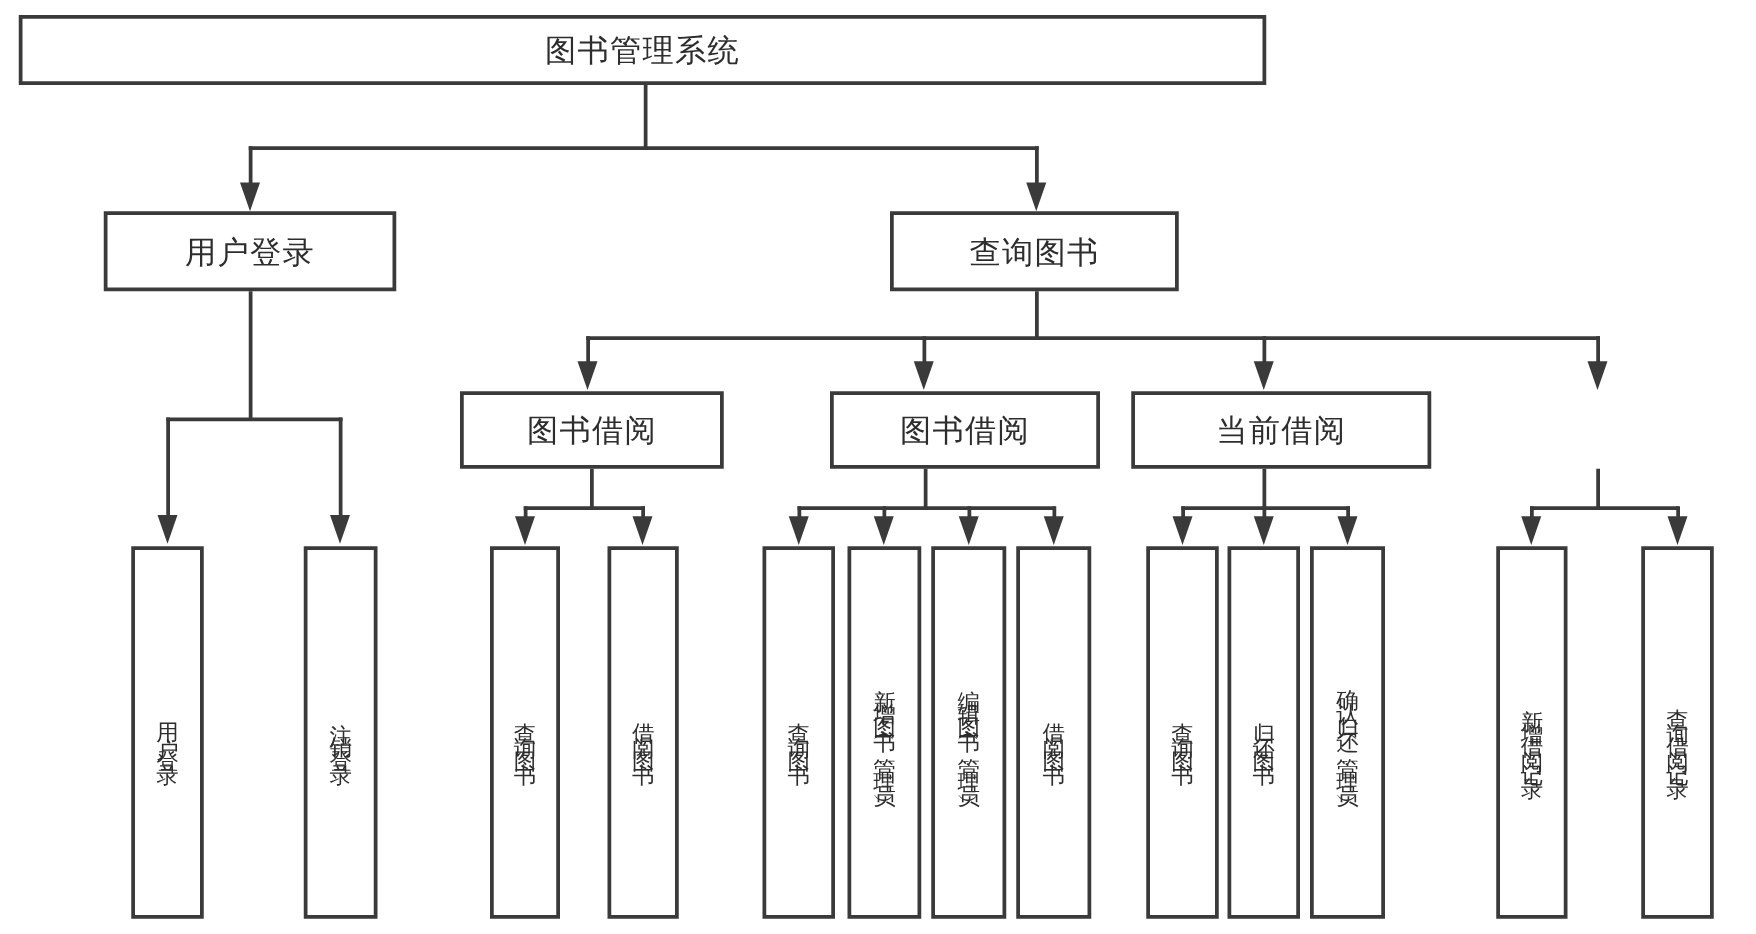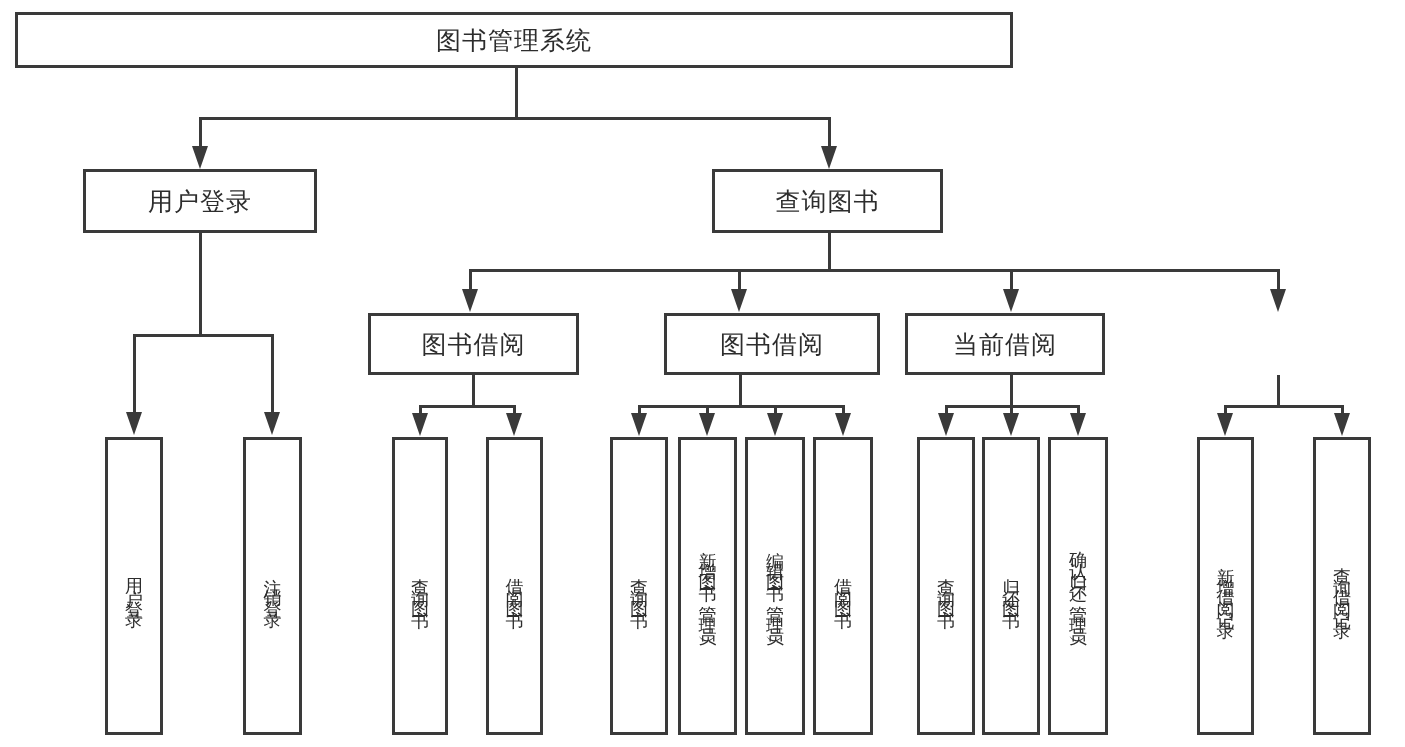--- a/index.html
+++ b/index.html
@@ -59,21 +59,21 @@
   <div class="box hbox" style="left:15px; top:12px; width:998px; height:56px;">图书管理系统</div>
 
   <div class="box hbox" style="left:83px; top:169px; width:234px; height:64px;">用户登录</div>
 
   <div class="box hbox" style="left:712px; top:169px; width:231px; height:64px;">查询图书</div>
 
   <div class="box hbox" style="left:368px; top:313px; width:211px; height:62px;">图书借阅</div>
 
   <div class="box hbox" style="left:664px; top:313px; width:216px; height:62px;">图书借阅</div>
 
-  <div class="box hbox" style="left:905px; top:313px; width:200px; height:62px;">当前借阅</div>
+  <div class="box hbox" style="left:905px; top:313px; width:240px; height:62px;">当前借阅</div>
 
 
   <div class="box vbox" style="left:105px; top:437px; width:58px; height:298px;">
     <span>用户登录</span>
   </div>
 
   <div class="box vbox" style="left:243px; top:437px; width:59px; height:298px;">
     <span>注销登录</span>
   </div>
 

